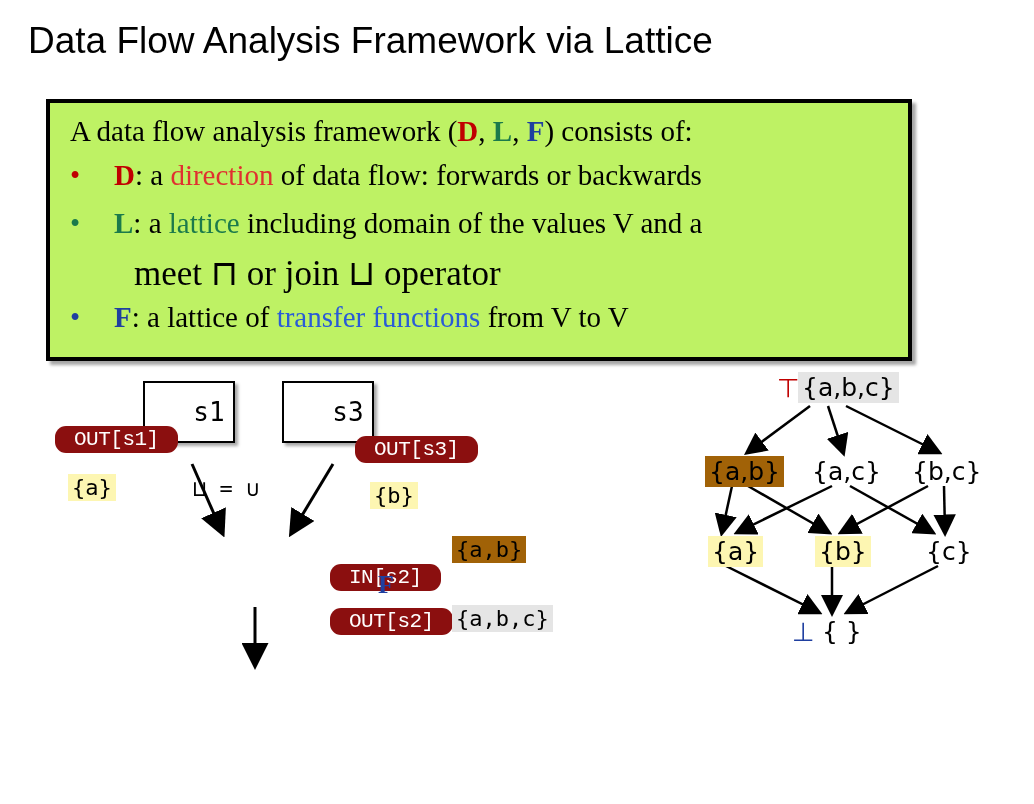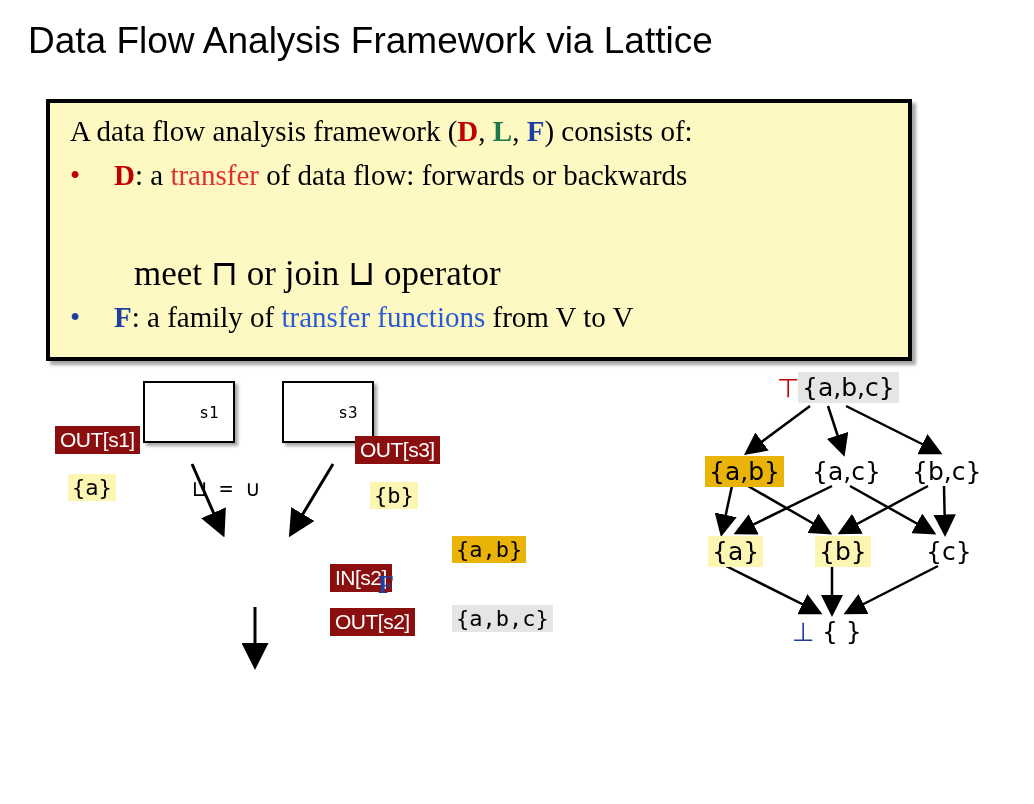--- a/index.html
+++ b/index.html
@@ -31,21 +31,21 @@
     white-space: nowrap;
   }
   
   #defbox {
     position: absolute;
     left: 46px;
     top: 95px;
     width: 866px;
     height: 262px;
     border: 4px solid #000000;
-    background: #fef9c3;
+    background: #bef264;
     box-shadow: 4px 4px 3px rgba(0,0,0,0.35);
     box-sizing: border-box;
   }
   #defbox .lead {
     position: absolute;
     left: 20px;
     top: 12px;
     font-family: "Liberation Serif", serif;
     font-size: 29px;
     color: #000000;
@@ -87,47 +87,48 @@
 
   
   #cfg { position: absolute; left: 0; top: 360px; width: 620px; height: 330px; }
   .node {
     position: absolute;
     border: 2px solid #000000;
     background: #ffffff;
     box-shadow: 3px 3px 3px rgba(0,0,0,0.35);
     box-sizing: border-box;
     font-family: "DejaVu Sans Mono", monospace;
-    font-size: 16px;
+    font-size: 26px;
     color: #000000;
     display: flex;
     align-items: center;
     justify-content: center;
     padding-left: 40px;
   }
   .tag {
     position: absolute;
     background: #8b0f0f;
     color: #ffffff;
-    font-family: Liberation Sans, sans-serif;
+    font-family: Liberation Mono, monospace;
     font-size: 21px;
-    padding: 2px 5px;
+    padding: 2px 19px;
     white-space: nowrap;
     letter-spacing: -0.5px;
+    border-radius: 11px;
   }
   .val {
     position: absolute;
     font-family: "DejaVu Sans Mono", monospace;
     font-size: 22px;
     color: #000000;
     padding: 1px 4px;
     white-space: nowrap;
   }
   .hl-yellow { background: #fdf6b2; }
-  .hl-green  { background: #eab308; text-align: right; }
+  .hl-green  { background: #a16207; text-align: right; }
   .hl-pink   { background: #e5e5e5; }
 
   .meetlbl {
     position: absolute;
     font-family: "DejaVu Sans Mono", monospace;
     font-size: 22px;
     color: #000000;
     white-space: nowrap;
   }
   .flbl {
@@ -180,27 +181,30 @@
 
   <div id="title">Data Flow Analysis Framework via Lattice</div>
 
   <div id="defbox">
 
     <div class="lead">
       <span>A data flow analysis framework (</span><span class="b red">D</span><span>, </span><span class="b green">L</span><span>, </span><span class="b blue">F</span><span>) consists of:</span>
     </div>
 
     <div class="bullet-row" style="top:56px;">
-      <span class="bullet-dot red">•</span><span class="bullet-text"><span class="b red">D</span><span>: a </span><span class="redlight">transfer</span><span> of data flow: forwards or backwards</span></span>
-    </div>
-
+      <span class="bullet-dot red">•</span><span class="bullet-text"><span class="b red">D</span><span>: a </span><span class="redlight">direction</span><span> of data flow: forwards or backwards</span></span>
+    </div>
+
+    <div class="bullet-row" style="top:104px;">
+      <span class="bullet-dot green">•</span><span class="bullet-text"><span class="b green">L</span><span>: a </span><span class="greenlink">lattice</span><span> including domain of the values V and a</span></span>
+    </div>
     <div class="cont-line" style="top:150px;">meet ⊓ or join ⊔ operator</div>
 
     <div class="bullet-row" style="top:198px;">
-      <span class="bullet-dot blue">•</span><span class="bullet-text"><span class="b blue">F</span><span>: a family of </span><span class="bluelink">transfer functions</span><span> from V to V</span></span>
+      <span class="bullet-dot blue">•</span><span class="bullet-text"><span class="b blue">F</span><span>: a lattice of </span><span class="bluelink">transfer functions</span><span> from V to V</span></span>
     </div>
   </div>
 
   <div id="cfg">
 
     <svg width="620" height="330">
       <defs>
         <marker id="arw" markerWidth="9" markerHeight="9" refX="7" refY="4.5" orient="auto">
           <path d="M0,0 L9,4.5 L0,9 z" fill="#000000"></path>
         </marker>

